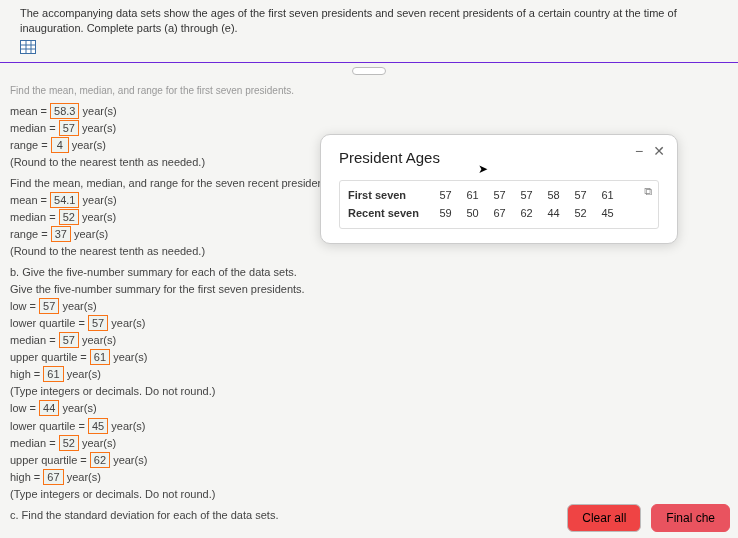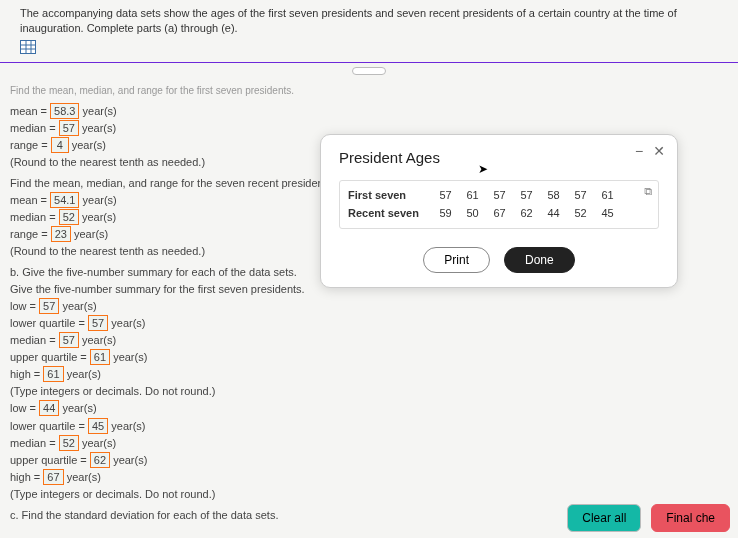--- a/index.html
+++ b/index.html
@@ -92,21 +92,21 @@
   .footer {
     position: absolute;
     bottom: 6px; right: 8px;
     display: flex; gap: 10px;
   }
   .fbtn {
     border-radius: 6px;
     padding: 6px 14px;
     font-size: 12px;
     border: 1px solid #bbb;
-    background: #14b8a6;
+    background: #ef4444;
   }
   .fbtn.red { background:#e9535f; color:#000000; border-color:#e9535f; }
   .cursor-ptr {
     position:absolute; left:478px; top:162px; font-size:12px; color:#000;
   }
 </style>
 </head>
 <body>
 
 <div class="header">
@@ -132,21 +132,21 @@
 
   <div><span>mean =</span> <span class="ans">58.3</span> <span>year(s)</span></div>
   <div><span>median =</span> <span class="ans">57</span> <span>year(s)</span></div>
   <div><span>range =</span> <span class="ans">4</span> <span>year(s)</span></div>
   <div>(Round to the nearest tenth as needed.)</div>
 
   <div style="margin-top:4px;">Find the mean, median, and range for the seven recent presidents.</div>
 
   <div><span>mean =</span> <span class="ans">54.1</span> <span>year(s)</span></div>
   <div><span>median =</span> <span class="ans">52</span> <span>year(s)</span></div>
-  <div><span>range =</span> <span class="ans">23</span> <span>year(s)</span></div>
+  <div><span>range =</span> <span class="ans">37</span> <span>year(s)</span></div>
   <div>(Round to the nearest tenth as needed.)</div>
 
   <div style="margin-top:4px;">b. Give the five-number summary for each of the data sets.</div>
   <div>Give the five-number summary for the first seven presidents.</div>
 
   <div><span>low =</span> <span class="ans">57</span> <span>year(s)</span></div>
   <div><span>lower quartile =</span> <span class="ans">57</span> <span>year(s)</span></div>
   <div><span>median =</span> <span class="ans">57</span> <span>year(s)</span></div>
   <div><span>upper quartile =</span> <span class="ans">61</span> <span>year(s)</span></div>
   <div><span>high =</span> <span class="ans">61</span> <span>year(s)</span></div>
@@ -185,24 +185,20 @@
       <span class="lbl">Recent seven</span>
       <span class="cell">59</span>
       <span class="cell">50</span>
       <span class="cell">67</span>
       <span class="cell">62</span>
       <span class="cell">44</span>
       <span class="cell">52</span>
       <span class="cell">45</span>
     </div>
   </div>
-  <div class="modal-actions">
-    <button class="btn">Print</button>
-    <button class="btn primary">Done</button>
-  </div>
 </div>
 
 <span class="cursor-ptr">➤</span>
 
 <div class="footer">
   <button class="fbtn">Clear all</button>
   <button class="fbtn red">Final che</button>
 </div>
 
 </body></html>

